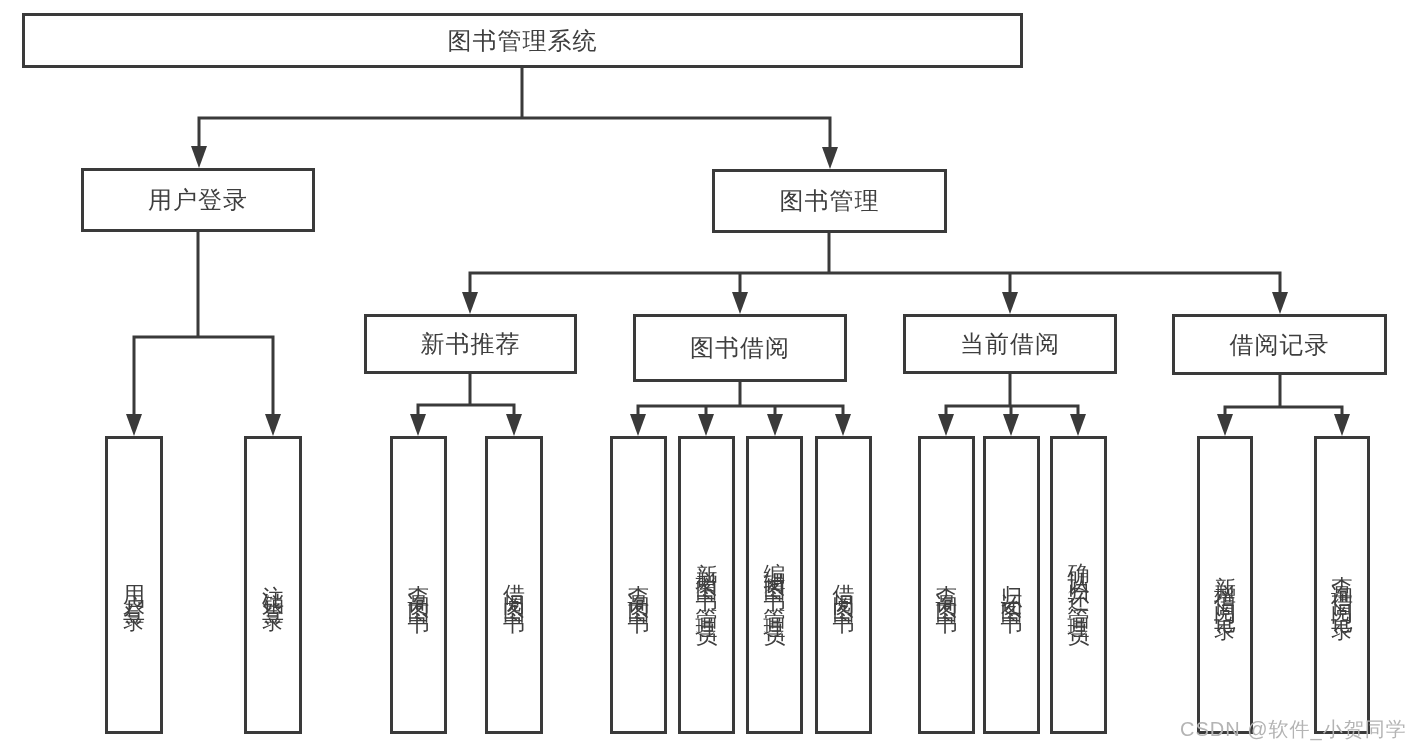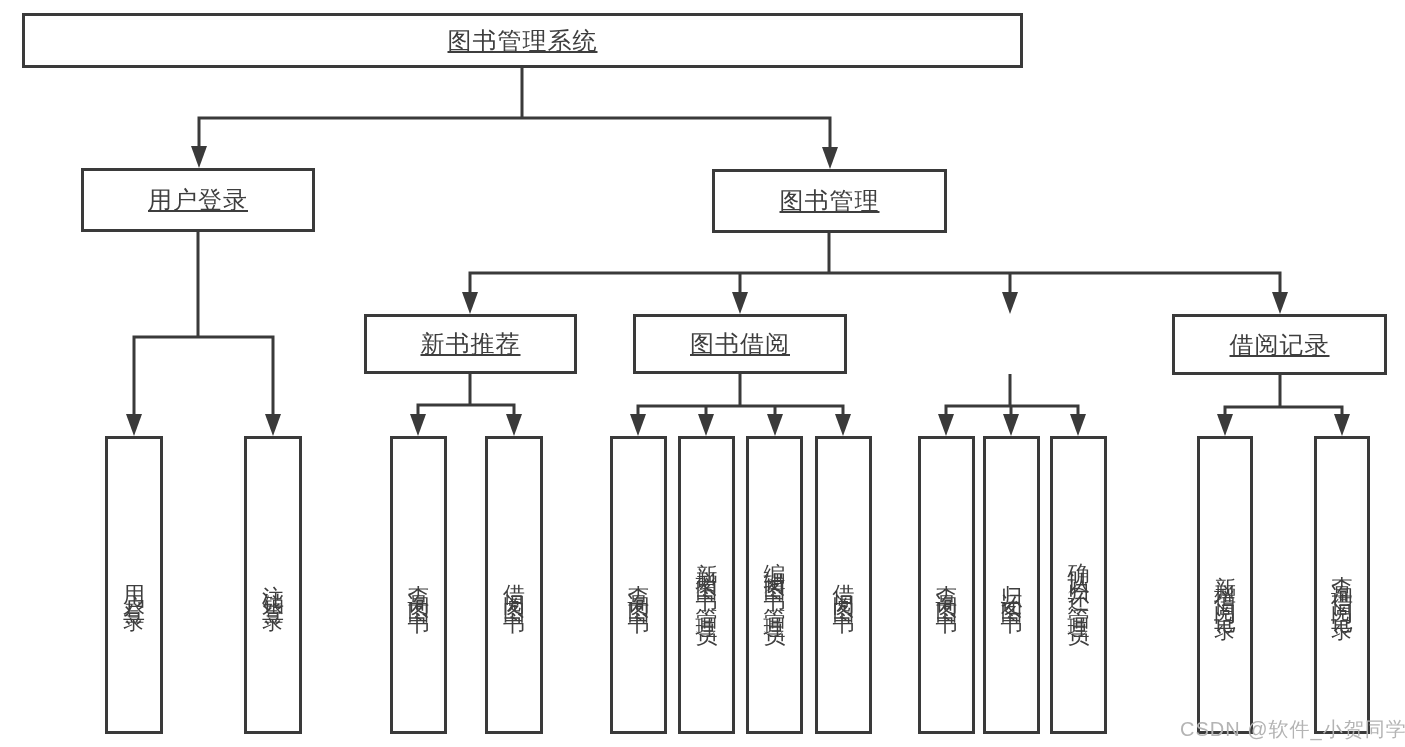--- a/index.html
+++ b/index.html
@@ -6,21 +6,21 @@
   .stage{
     position:relative;width:1405px;height:747px;background:#ffffff;
     font-family:"Liberation Sans","DejaVu Sans",sans-serif;overflow:hidden;
   }
   .lines{position:absolute;left:0;top:0;z-index:1;}
   .box{
     position:absolute;z-index:2;box-sizing:border-box;
     border:3px solid #3a3a3a;background:#ffffff;color:#3e3e3e;
     display:flex;align-items:center;justify-content:center;
   }
-  .hbox{font-size:24px;letter-spacing:1px;text-decoration:underline;}
+  .hbox{font-size:24px;letter-spacing:1px;}
   .vbox span{
     writing-mode:vertical-rl;text-orientation:mixed;
     font-size:22px;letter-spacing:9px;line-height:1.1;color:#3e3e3e;
     white-space:nowrap;
   }
   .watermark{
     position:absolute;z-index:3;left:1180px;top:716px;
     font-size:20px;color:#b4b4b4;letter-spacing:1px;white-space:nowrap;
   }
 </style>
@@ -64,21 +64,22 @@
     <polygon points="1217,414 1233,414 1225,436" fill="#3a3a3a"></polygon>
     <polygon points="1334,414 1350,414 1342,436" fill="#3a3a3a"></polygon>
   </svg>
 
   <div class="box hbox" style="left:22px;top:13px;width:1001px;height:55px">图书管理系统</div>
 
   <div class="box hbox" style="left:81px;top:168px;width:234px;height:64px">用户登录</div>
   <div class="box hbox" style="left:364px;top:314px;width:213px;height:60px">新书推荐</div>
 
   <div class="box hbox" style="left:712px;top:169px;width:235px;height:64px">图书管理</div>
-  <div class="box hbox" style="left:633px;top:314px;width:214px;height:60px">图书借阅</div>
+  <div class="box hbox" style="left:633px;top:314px;width:214px;height:68px">图书借阅</div>
+  <div class="box hbox" style="left:903px;top:314px;width:214px;height:60px">当前借阅</div>
   <div class="box hbox" style="left:1172px;top:314px;width:215px;height:61px">借阅记录</div>
 
   <div class="box vbox" style="left:105px;top:436px;width:58px;height:298px">
     <span>用户登录</span>
   </div>
   <div class="box vbox" style="left:244px;top:436px;width:58px;height:298px">
     <span>注销登录</span>
   </div>
 
   <div class="box vbox" style="left:390px;top:436px;width:57px;height:298px">

